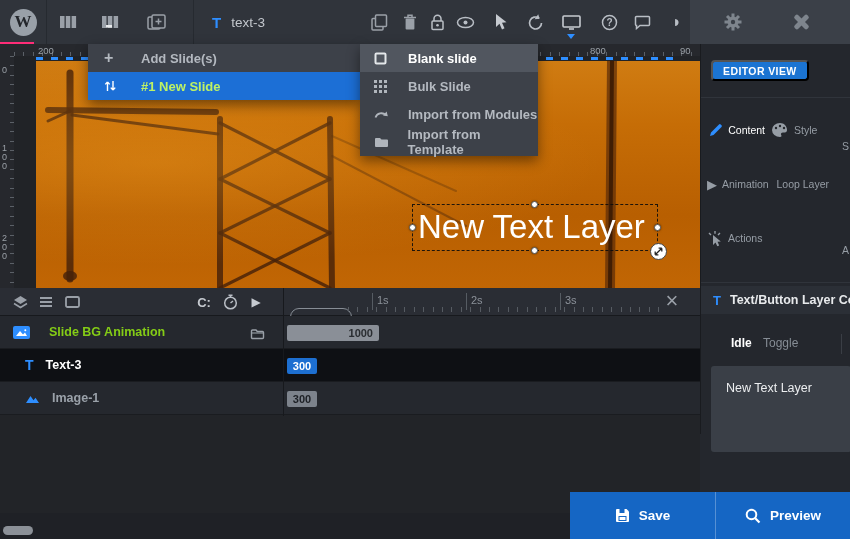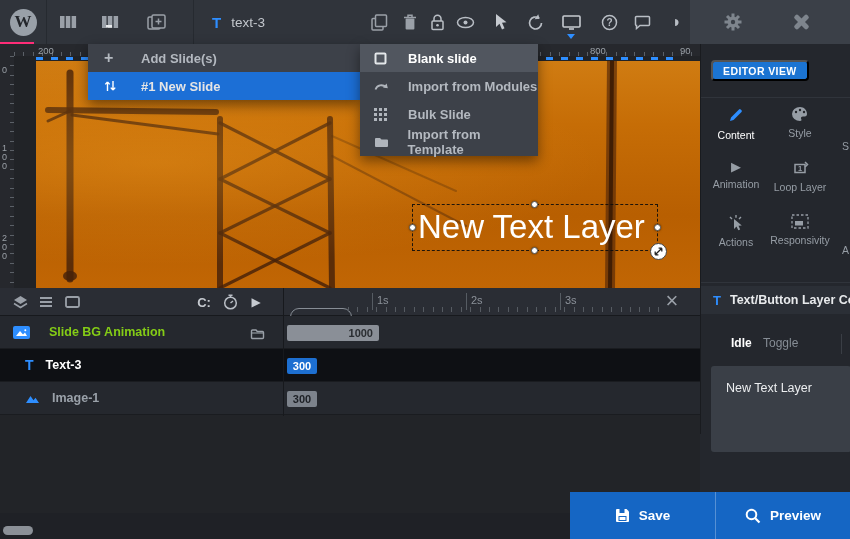--- a/index.html
+++ b/index.html
@@ -54,29 +54,29 @@
   
   .menu{position:absolute;background:#3d4149;z-index:50;box-shadow:0 5px 12px rgba(0,0,0,.45)}
   .menu1{left:88px;top:44px;width:272px}
   .menu2{left:360px;top:44px;width:178px}
   .mi{height:28px;display:flex;align-items:center;color:#b4b9c0;font-size:13px;font-weight:bold;cursor:default}
   .menu1 .mi{padding-left:16px}
   .menu2 .mi{padding-left:14px}
   .mic{width:24px;display:flex;align-items:center;justify-content:flex-start}
   .menu1 .mil{margin-left:13px}
   .menu2 .mil{margin-left:10px}
-  .mi.blue{background:#1c6fd6;color:#e5e5e5}
+  .mi.blue{background:#1c6fd6;color:#bef264}
   .mi.hl{background:#51565f;color:#fff}
 
   
   .rpanel{position:absolute;left:700px;top:44px;width:150px;height:390px;background:#24272d;border-left:1px solid #191b1f;z-index:30}
   .ev-btn{position:absolute;left:10px;top:16px;height:21px;padding:0 10px;background:#1b74d2;border-radius:4px;color:#fff;
       font-size:10.5px;font-weight:bold;letter-spacing:.4px;display:flex;align-items:center}
   .rp-div{position:absolute;left:0;width:150px;height:1px;background:#30343b}
-  .tabcell{position:absolute;width:58px;height:48px;display:flex;flex-direction:column;align-items:center;justify-content:flex-start;gap:5px}
+  .tabcell{position:absolute;width:58px;height:48px;display:flex;flex-direction:row;align-items:center;justify-content:flex-start;gap:5px}
   .tabcell .tlabel{font-size:10.5px;color:#969da5;white-space:nowrap}
   .tabcell.active .tlabel{color:#fff}
   .cutlabel{position:absolute;font-size:10.5px;color:#969da5}
   .sec-head{position:absolute;left:0;top:242px;width:150px;height:28px;background:#2b2f36;display:flex;align-items:center}
   .sec-head .t-badge{margin-left:12px;font-size:13px}
   .sec-title{margin-left:9px;color:#e8eaec;font-size:12.5px;font-weight:bold;white-space:nowrap}
   .statetabs{position:absolute;left:12px;top:288px;width:150px;height:24px}
   .st{position:absolute;top:4px;font-size:12px;font-weight:bold}
   .st.idle{left:18px;color:#fff}
   .st.toggle{left:50px;color:#868d95;font-weight:normal}
@@ -410,27 +410,20 @@
       <span class="tlabel">Loop Layer</span>
     </div>
 
     <div class="tabcell" style="left:6px;top:170px">
       <svg width="16" height="17">
           <path d="M6 5 L6 15 L8.5 12.6 L10.3 16.3 L12.2 15.4 L10.5 11.8 L13.8 11.4 Z" fill="#969da5"></path>
           <path d="M2 3 l2 2 M8 1 v2.8 M13 3 l-2 2" stroke="#969da5" stroke-width="1.4" fill="none"></path>
         </svg>
       <span class="tlabel">Actions</span>
     </div>
-    <div class="tabcell" style="left:70px;top:170px">
-      <svg width="18" height="15">
-          <rect x="1" y="1" width="16" height="13" fill="none" stroke="#969da5" stroke-width="1.3" stroke-dasharray="2.5 2"></rect>
-          <rect x="4" y="7" width="8" height="4.5" fill="#969da5"></rect>
-        </svg>
-      <span class="tlabel">Responsivity</span>
-    </div>
     <span class="cutlabel" style="left:141px;top:200px">A</span>
 
     <div class="rp-div" style="top:238px"></div>
     <div class="sec-head">
       <span class="t-badge">T</span>
       <span class="sec-title">Text/Button Layer Co</span>
     </div>
     <div class="statetabs">
       <span class="st idle">Idle</span>
       <span class="st toggle">Toggle</span>
@@ -464,29 +457,20 @@
   </div>
 
   <div class="menu menu2">
     <div class="mi hl">
       <span class="mic">
         <svg width="13" height="13">
             <rect x="1.5" y="1.5" width="10" height="10" rx="1" fill="none" stroke="#e4e7ea" stroke-width="2"></rect>
           </svg>
       </span>
       <span class="mil">Blank slide</span>
-    </div>
-    <div class="mi">
-      <span class="mic">
-        <svg width="16" height="11">
-            <path d="M1.5 8.5 C3 4 8.5 3 12 6" fill="none" stroke="#b0b5bc" stroke-width="1.8"></path>
-            <path d="M12.6 2.6 l1.2 4.6 -4.8 -.6 z" fill="#b0b5bc"></path>
-          </svg>
-      </span>
-      <span class="mil">Import from Modules</span>
     </div>
     <div class="mi">
       <span class="mic">
         <svg width="13" height="13">
             <g fill="#b0b5bc">
               <rect x="0" y="0" width="3" height="3"></rect>
               <rect x="5" y="0" width="3" height="3"></rect>
               <rect x="10" y="0" width="3" height="3"></rect>
               <rect x="0" y="5" width="3" height="3"></rect>
               <rect x="5" y="5" width="3" height="3"></rect>
@@ -494,20 +478,29 @@
               <rect x="0" y="10" width="3" height="3"></rect>
               <rect x="5" y="10" width="3" height="3"></rect>
               <rect x="10" y="10" width="3" height="3"></rect>
             </g>
           </svg>
       </span>
       <span class="mil">Bulk Slide</span>
     </div>
     <div class="mi">
       <span class="mic">
+        <svg width="16" height="11">
+            <path d="M1.5 8.5 C3 4 8.5 3 12 6" fill="none" stroke="#b0b5bc" stroke-width="1.8"></path>
+            <path d="M12.6 2.6 l1.2 4.6 -4.8 -.6 z" fill="#b0b5bc"></path>
+          </svg>
+      </span>
+      <span class="mil">Import from Modules</span>
+    </div>
+    <div class="mi">
+      <span class="mic">
         <svg width="14" height="11">
             <path d="M1 2 a1 1 0 0 1 1 -1 h4 l1.5 1.5 H13 a1 1 0 0 1 1 1 V9 a1 1 0 0 1 -1 1 H2 a1 1 0 0 1 -1 -1 Z" fill="#b0b5bc"></path>
           </svg>
       </span>
       <span class="mil">Import from Template</span>
     </div>
   </div>
 
   <div class="savebar">
     <div class="sb-half sb-save">

